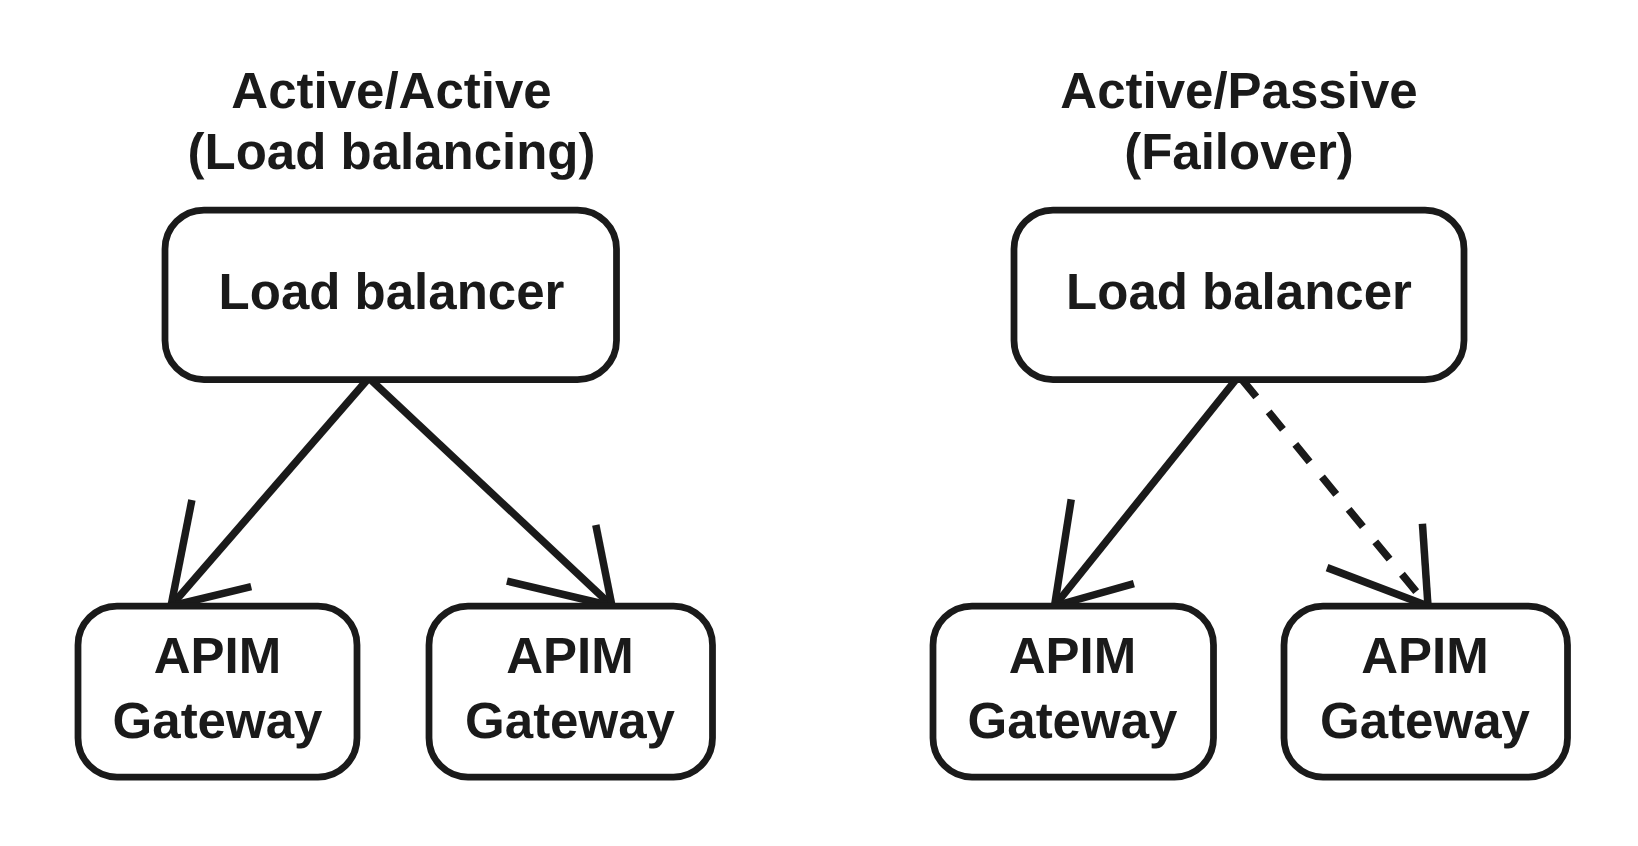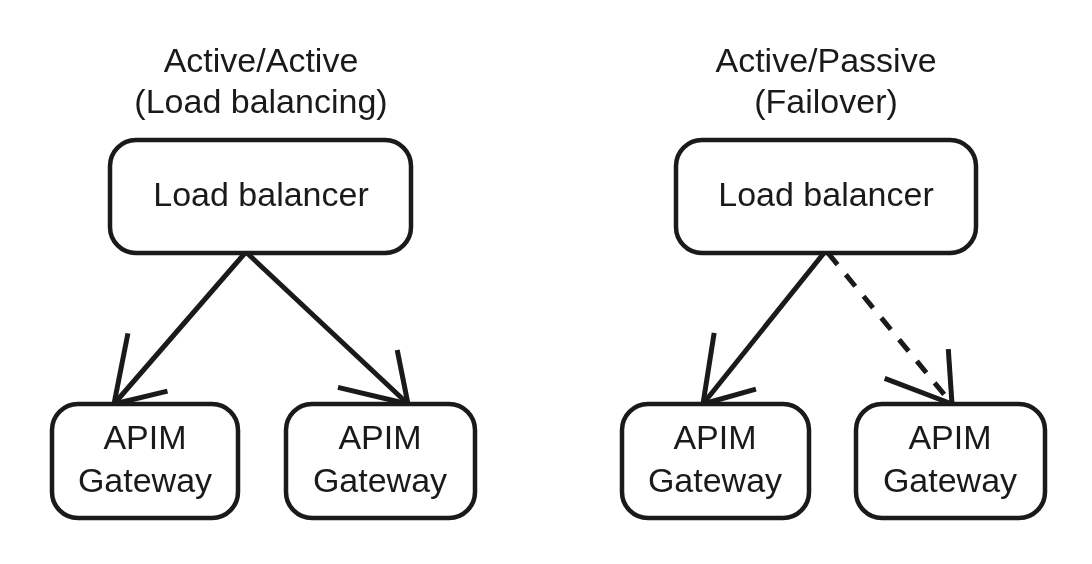--- a/index.html
+++ b/index.html
@@ -12,20 +12,21 @@
     width: 1092px;
     height: 564px;
     font-family: "Liberation Sans", sans-serif;
     color: #1a1a1a;
     overflow: hidden;
   }
   #diagram-root {
     position: relative;
     width: 1092px;
     height: 564px;
+    font-weight: bold;
   }
   svg.diagram-canvas {
     position: absolute;
     top: 0;
     left: 0;
     width: 1092px;
     height: 564px;
     display: block;
   }
   .node-box {

